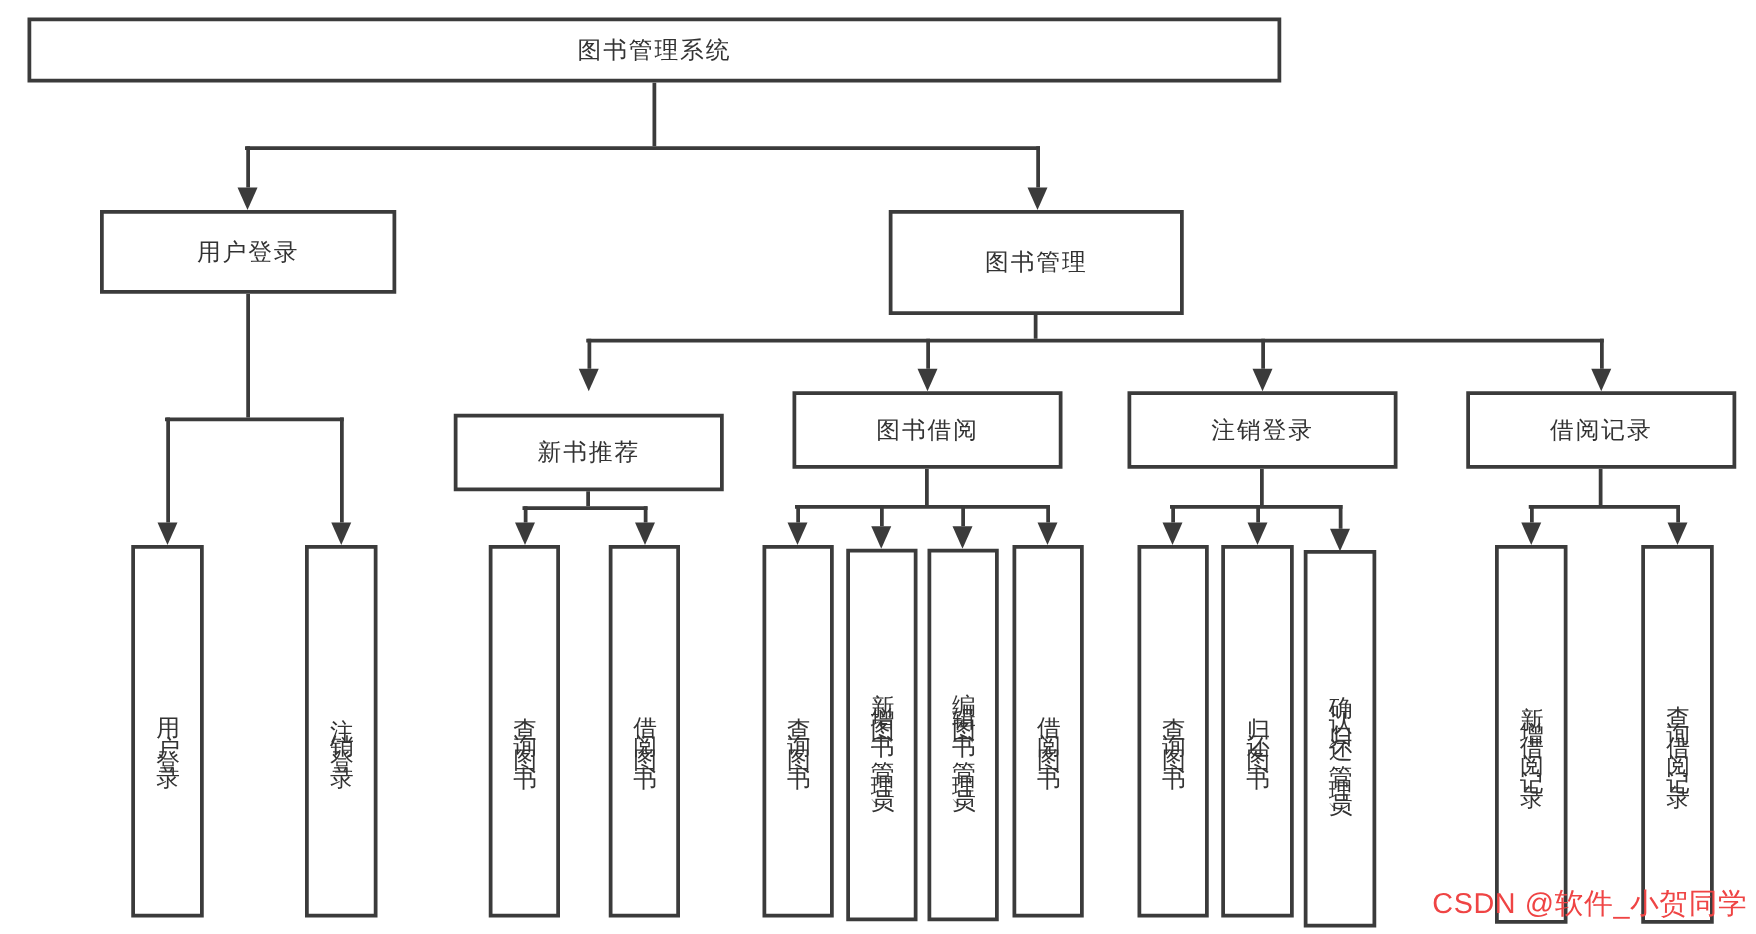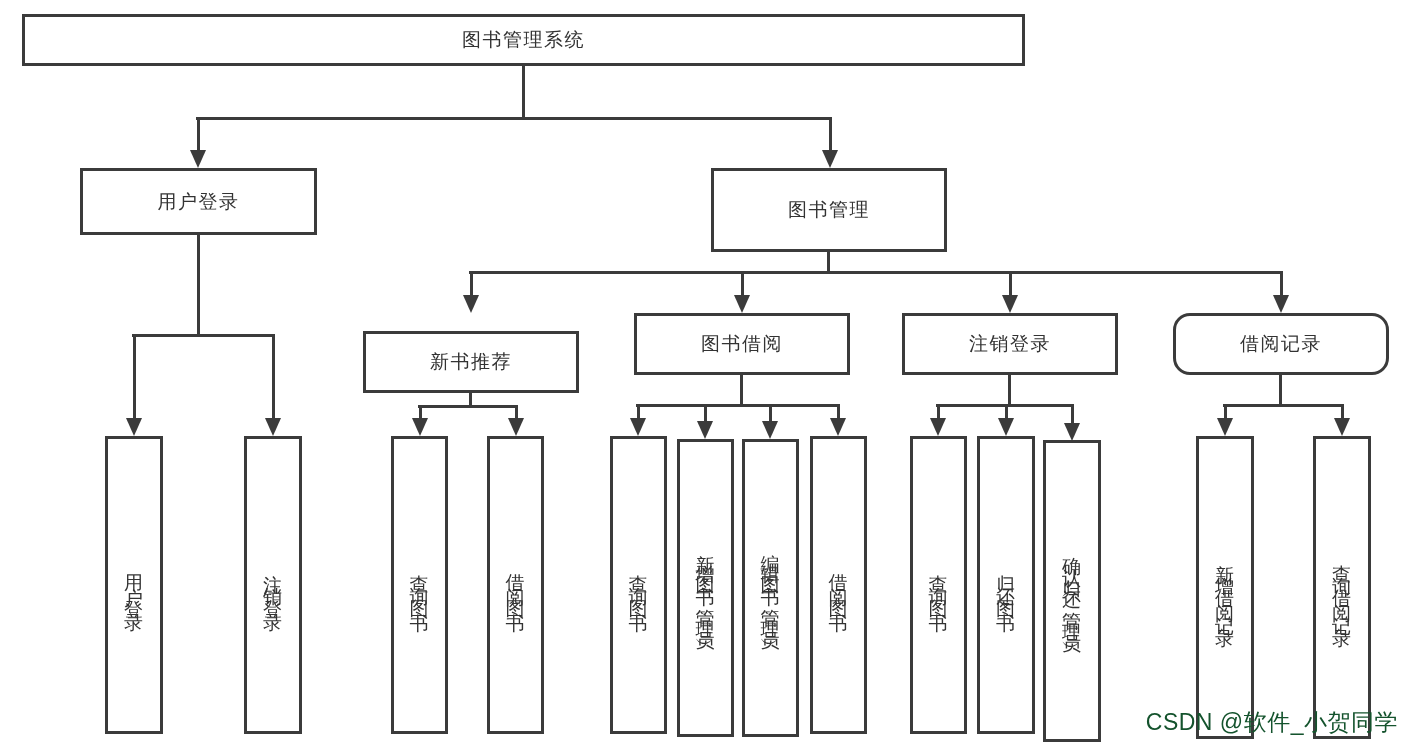--- a/index.html
+++ b/index.html
@@ -56,21 +56,21 @@
   .arrow .head{
     width:0;height:0;
     border-left:8px solid transparent;
     border-right:8px solid transparent;
     border-top:18px solid var(--line);
   }
   .watermark{
     position:absolute;
     right:7px;top:707px;
     font-size:23px;
-    color:#14532d;
+    color:#ef4444;
     letter-spacing:0.5px;
     z-index:3;
     white-space:nowrap;
   }
 </style>
 </head>
 <body>
 
 <div class="canvas">
 
@@ -128,21 +128,21 @@
 
   <div class="hbox" style="left:363px;top:331px;width:216px;height:62px;">
     <span>新书推荐</span>
   </div>
   <div class="hbox" style="left:634px;top:313px;width:216px;height:62px;">
     <span>图书借阅</span>
   </div>
   <div class="hbox" style="left:902px;top:313px;width:216px;height:62px;">
     <span>注销登录</span>
   </div>
-  <div class="hbox" style="left:1173px;top:313px;width:216px;height:62px;border-radius:17px;">
+  <div class="hbox" style="left:1173px;top:313px;width:216px;height:62px;">
     <span>借阅记录</span>
   </div>
 
   <div class="vline" style="left:469px;top:375px;height:30px;"></div>
   <div class="hline" style="left:418px;top:405px;width:100px;"></div>
   <div class="arrow" style="left:412px;top:405px;height:31px;">
       <i class="shaft"></i>
       <i class="head"></i>
     </div>
   <div class="arrow" style="left:508px;top:405px;height:31px;">

